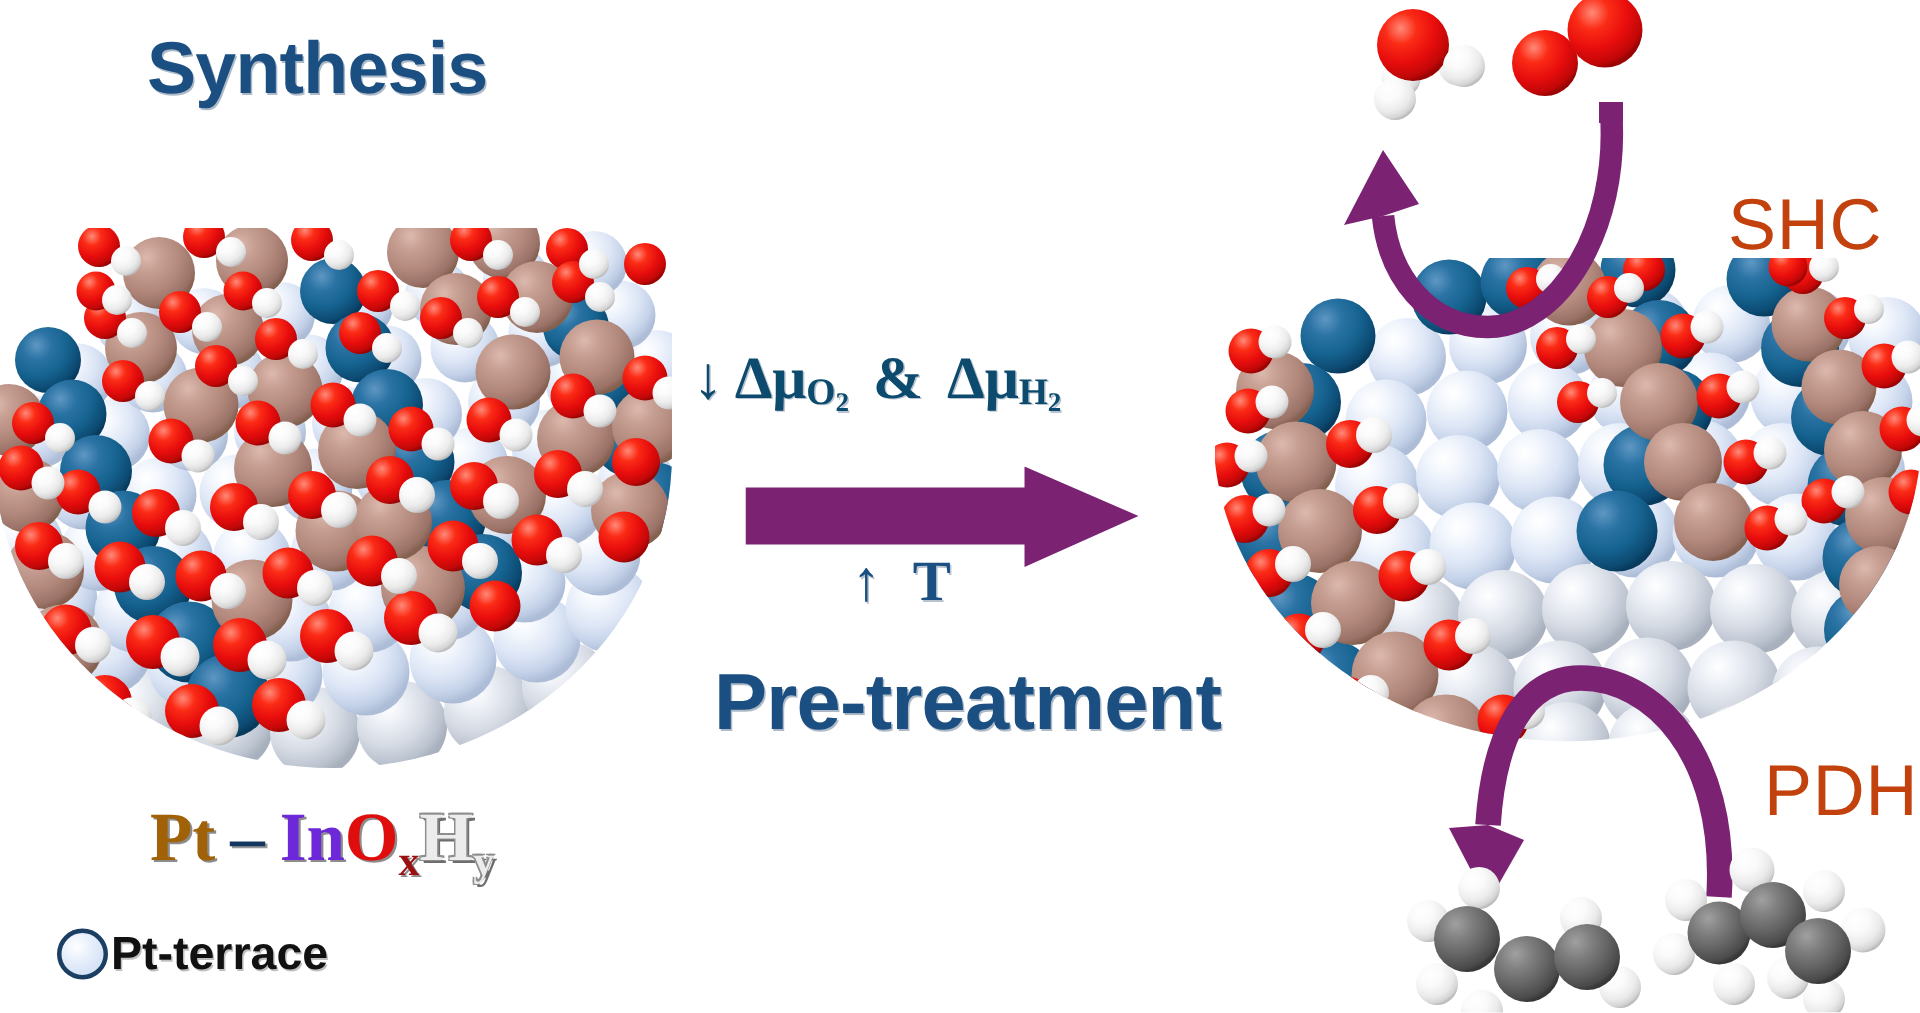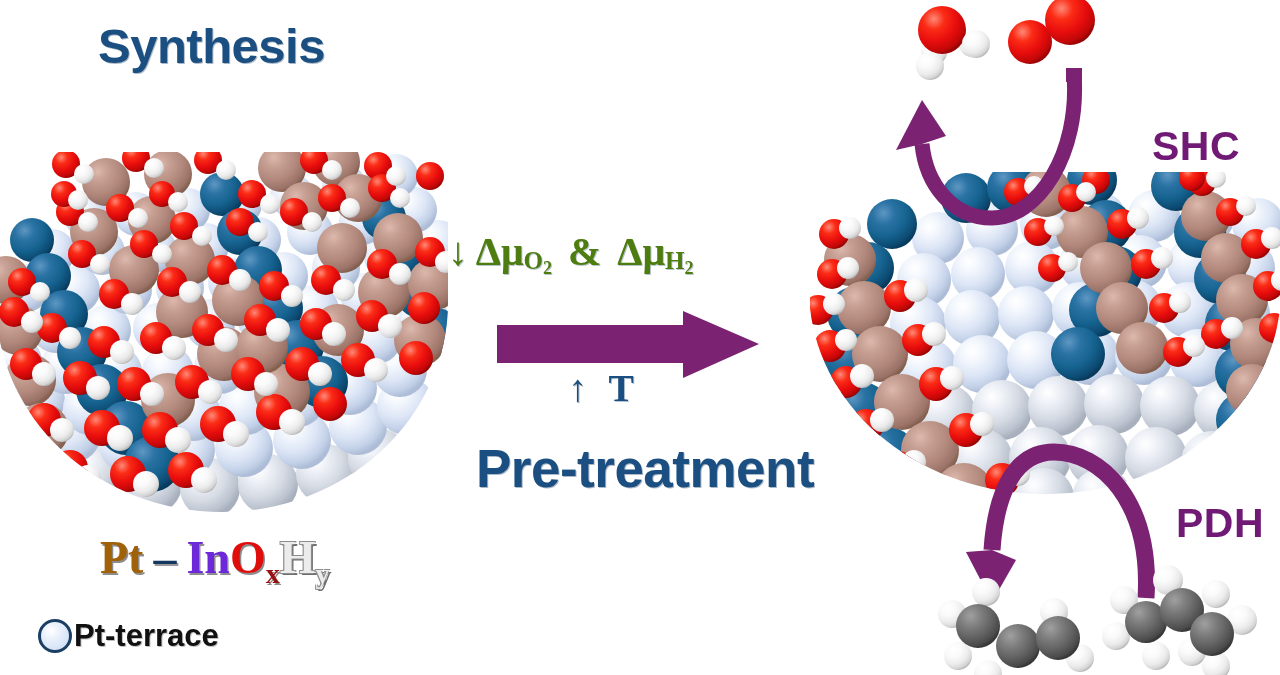--- a/index.html
+++ b/index.html
@@ -8,30 +8,30 @@
        font-family:"Liberation Sans",sans-serif;background:#fff;}
   #stage{position:relative;width:1280px;height:527px;background:#fff;}
 
   
   .ttl{position:absolute;font-weight:bold;color:#1b4f81;letter-spacing:-0.5px;}
   #synthesis-title{left:98px;top:18px;font-size:49px;
      text-shadow:1px 1px 0 rgba(20,55,95,.35);}
   #pretreat-title{left:476px;top:438px;font-size:53px;
      text-shadow:1px 1px 0 rgba(20,55,95,.35);}
 
-  #mu-label{position:absolute;left:448px;top:228px;font-size:40px;font-weight:bold;
-     color:#4d7c0f;font-family:"Liberation Serif",serif;white-space:nowrap;
+  #mu-label{position:absolute;left:462px;top:228px;font-size:40px;font-weight:bold;
+     color:#0c4a6e;font-family:"Liberation Serif",serif;white-space:nowrap;
      text-shadow:1px 1px 0 rgba(20,55,95,.30);}
   #mu-label .sub{font-size:25px;vertical-align:-4px;}
   #mu-label .amp{font-family:"Liberation Serif",serif;}
   #t-label{position:absolute;left:568px;top:366px;font-size:38px;font-weight:bold;
      color:#1b4f81;font-family:"Liberation Serif",serif;
      text-shadow:1px 1px 0 rgba(20,55,95,.30);}
 
-  .rlab{position:absolute;font-weight:bold;color:#701a75;font-size:41px;letter-spacing:.5px;}
+  .rlab{position:absolute;font-weight:normal;color:#c2410c;font-size:48px;letter-spacing:.5px;}
   #shc-label{left:1152px;top:123px;}
   #pdh-label{left:1176px;top:500px;}
 
   
   #big-arrow{position:absolute;left:497px;top:311px;width:262px;height:70px;}
 
   
   #formula{position:absolute;left:100px;top:531px;font-size:46px;font-weight:bold;
       font-family:"Liberation Serif",serif;white-space:nowrap;}
   #formula .pt{color:#a16207;text-shadow:1.5px 1.5px 0 rgba(0,0,0,.45);}

